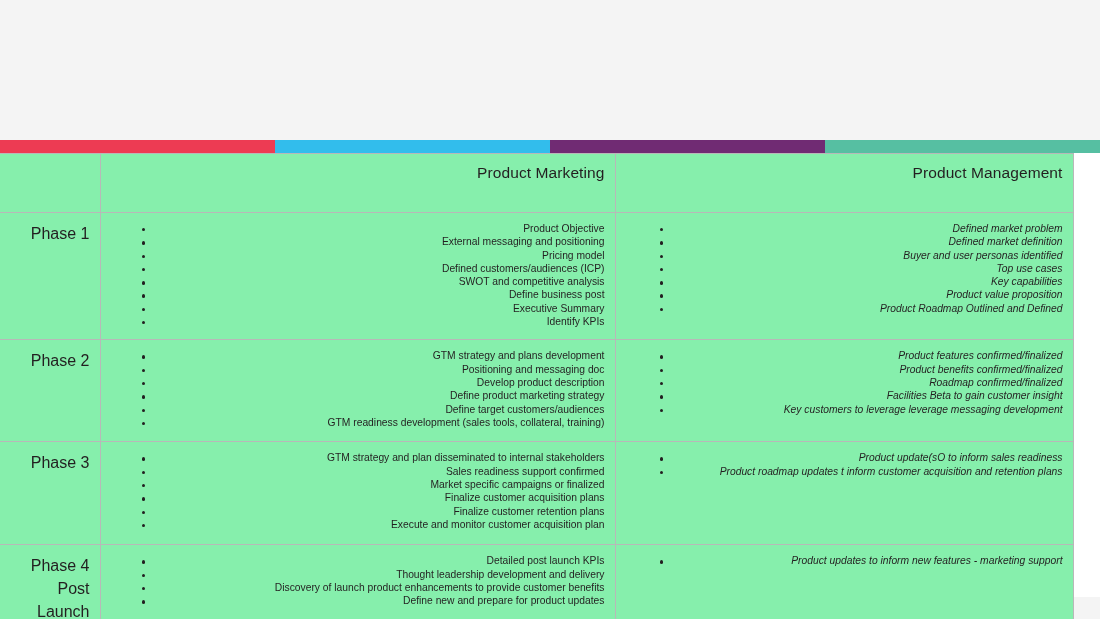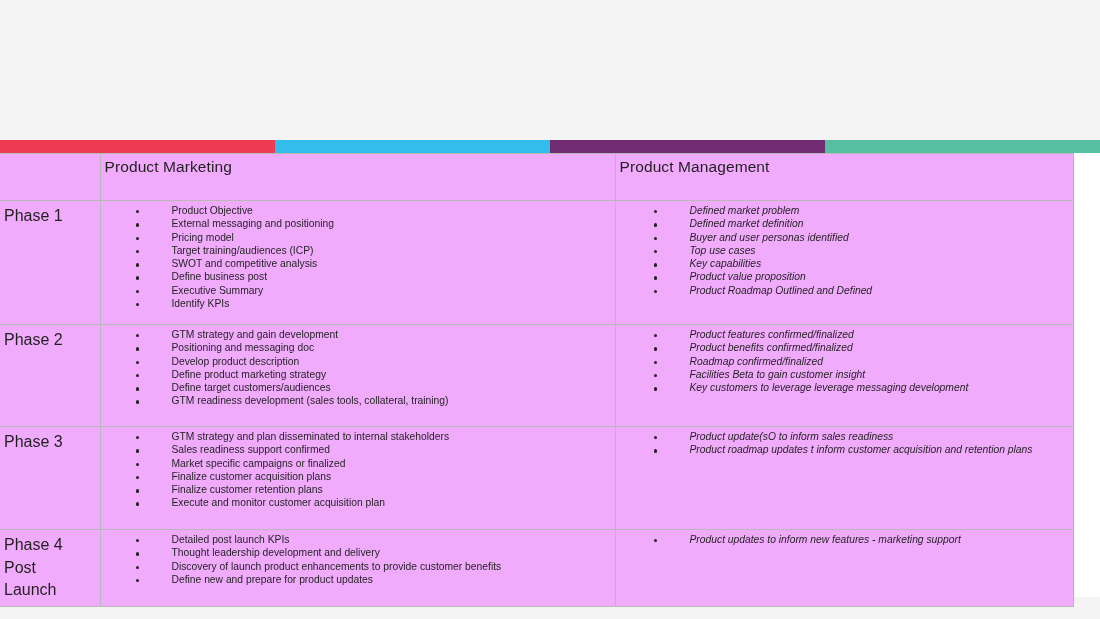--- a/index.html
+++ b/index.html
@@ -50,22 +50,23 @@
     top: 153px;
     width: 1073px;
     border-collapse: collapse;
     background: #ffffff;
     table-layout: fixed;
   }
   #phase-table td,
   #phase-table th {
     border: 1px solid #b8b8b8;
     vertical-align: top;
-    background: #f0abfc;
-    padding: 4px;
+    background: #86efac;
+    padding: 10px;
+    text-align: right;
   }
   #phase-table tr > *:first-child { border-left: none; }
 
   col.c-phase { width: 100px; }
   col.c-mkt   { width: 515px; }
   col.c-pm    { width: 458px; }
 
   
   .hdr-row > * { height: 38px; }
   .col-title {
@@ -145,21 +146,21 @@
         <td class="col-title">Product Management</td>
       </tr>
 
       <tr class="r-p1" style="height: 124px;">
         <td class="phase-label">Phase 1</td>
         <td class="items-cell mkt-cell">
           <ul class="items">
               <li>Product Objective</li>
               <li>External messaging and positioning</li>
               <li>Pricing model</li>
-              <li>Target training/audiences (ICP)</li>
+              <li>Defined customers/audiences (ICP)</li>
               <li>SWOT and competitive analysis</li>
               <li>Define business post</li>
               <li>Executive Summary</li>
               <li>Identify KPIs</li>
             </ul>
         </td>
         <td class="items-cell pm-cell">
           <ul class="items">
               <li>Defined market problem</li>
               <li>Defined market definition</li>
@@ -169,21 +170,21 @@
               <li>Product value proposition</li>
               <li>Product Roadmap Outlined and Defined</li>
             </ul>
         </td>
       </tr>
 
       <tr class="r-p2" style="height: 102px;">
         <td class="phase-label">Phase 2</td>
         <td class="items-cell mkt-cell">
           <ul class="items">
-              <li>GTM strategy and gain development</li>
+              <li>GTM strategy and plans development</li>
               <li>Positioning and messaging doc</li>
               <li>Develop product description</li>
               <li>Define product marketing strategy</li>
               <li>Define target customers/audiences</li>
               <li>GTM readiness development (sales tools, collateral, training)</li>
             </ul>
         </td>
         <td class="items-cell pm-cell">
           <ul class="items">
               <li>Product features confirmed/finalized</li>

